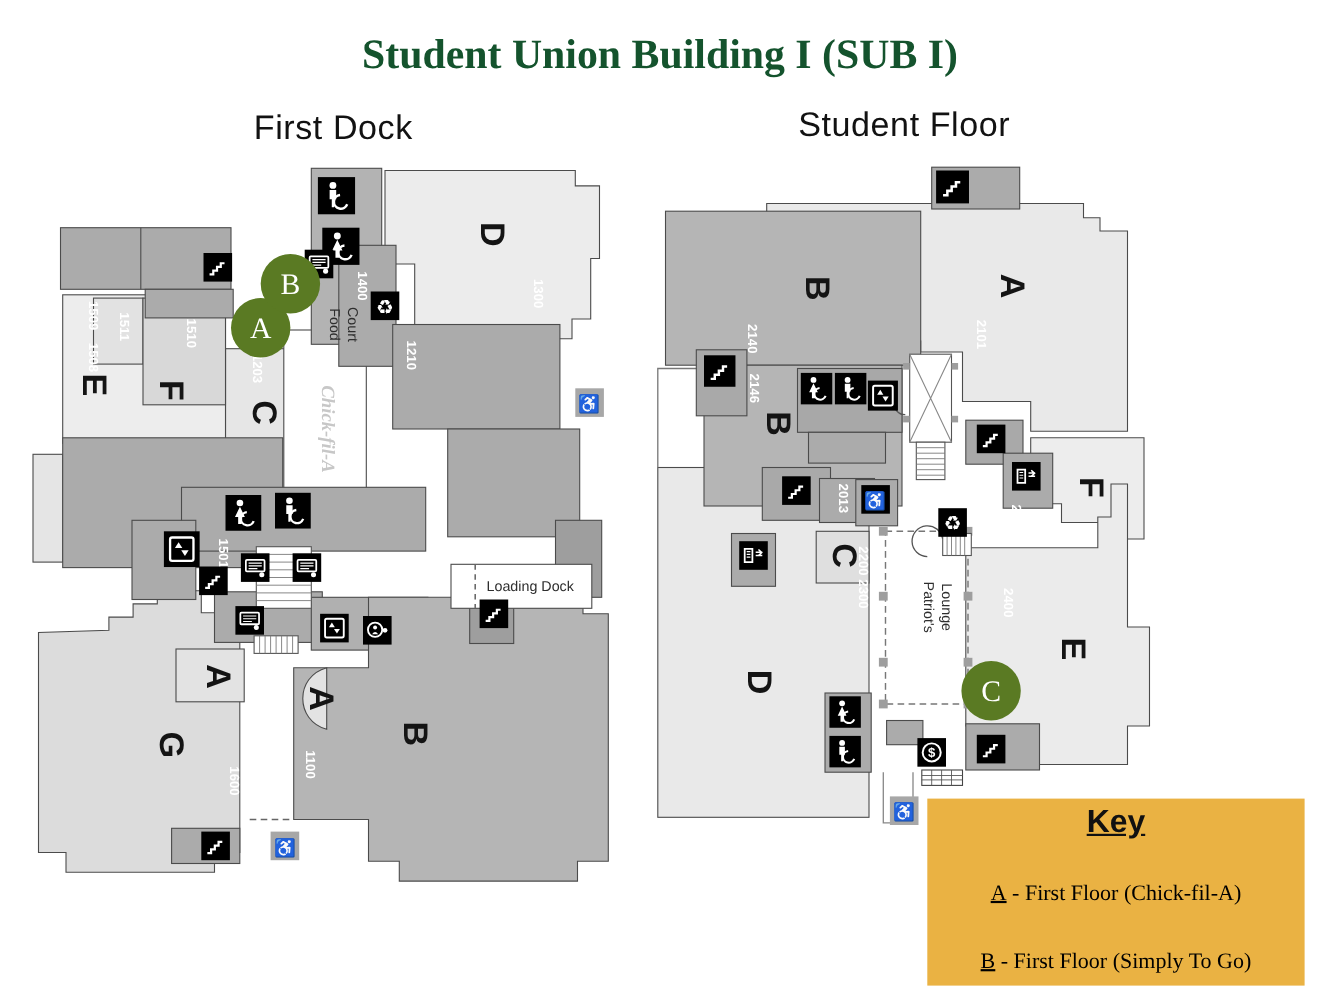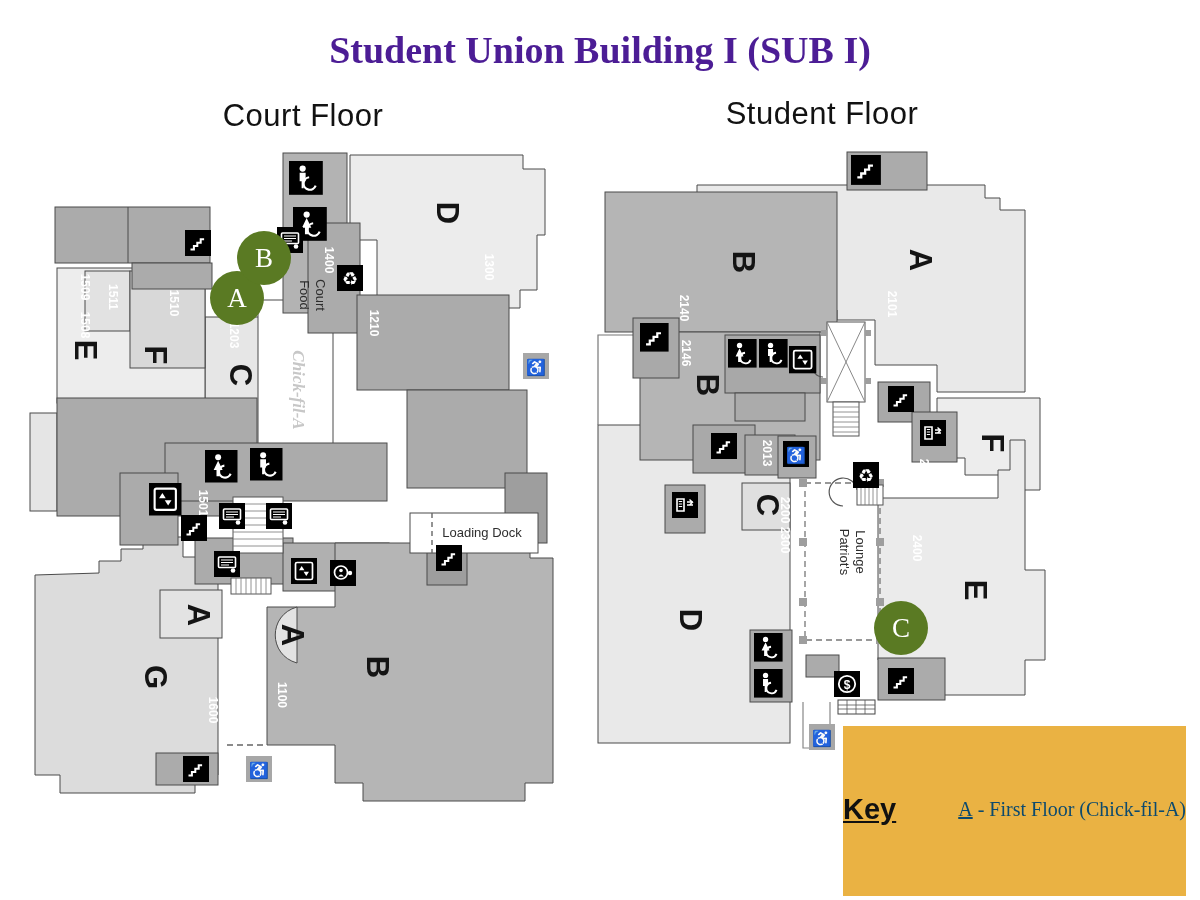--- a/index.html
+++ b/index.html
@@ -1,51 +1,51 @@
 <!DOCTYPE html>
 <html><head>
 <meta charset="utf-8">
 <style>
   html,body{margin:0;padding:0;background:#fff;}
   #stage{position:relative;width:1200px;height:900px;background:#fff;overflow:hidden;
          font-family:"Liberation Sans",sans-serif;}
   #title{position:absolute;left:0;right:0;top:28px;text-align:center;
-         font-family:"Liberation Serif",serif;font-weight:bold;font-size:38px;color:#4c1d95;}
+         font-family:"Liberation Serif",serif;font-weight:bold;font-size:38px;color:#14532d;}
   .floor-label{position:absolute;font-size:31px;color:#121212;letter-spacing:0.5px;}
   #fl1-label{left:168px;top:98px;width:270px;text-align:center;}
   #fl2-label{left:672px;top:96px;width:300px;text-align:center;}
   .floorplan{position:absolute;}
   #fp1{left:25px;top:145px;}
   #fp2{left:585px;top:140px;}
   svg .wall{stroke:#4b4b4b;stroke-width:1;}
   svg text{font-family:"Liberation Sans",sans-serif;}
   svg .lt{font-size:31px;font-weight:bold;fill:#141414;}
   svg .rm{font-size:12px;font-weight:bold;fill:#ffffff;}
   svg .note{font-size:13px;fill:#2e2e2e;}
   svg .chick{font-family:"Liberation Serif",serif;font-style:italic;font-weight:bold;
              font-size:17px;fill:#c7c7c7;}
   .marker{position:absolute;width:54px;height:54px;border-radius:50%;
           background:#5a7a23;color:#fff;display:flex;align-items:center;justify-content:center;
           font-family:"Liberation Serif",serif;font-size:27px;}
   #keybox{position:absolute;left:843px;top:726px;width:343px;height:170px;background:#eab243;
-          display:flex;flex-direction:row;align-items:center;justify-content:space-between;
+          display:flex;flex-direction:column;align-items:center;justify-content:space-between;
           padding:6px 0 10px 0;box-sizing:border-box;}
   #key-title{font-family:"Liberation Sans",sans-serif;font-size:29px;font-weight:600;
              color:#111;text-decoration:underline;line-height:1.05;}
-  .key-item{font-family:"Liberation Serif",serif;font-size:20px;color:#0c4a6e;white-space:nowrap;}
+  .key-item{font-family:"Liberation Serif",serif;font-size:20px;color:#000000;white-space:nowrap;}
   .key-letter{text-decoration:underline;}
   .key-rest{margin-left:5px;}
 </style>
 </head>
 <body>
 
 <div id="stage">
 
   <div id="title">Student Union Building I (SUB I)</div>
-  <div id="fl1-label" class="floor-label">Court Floor</div>
+  <div id="fl1-label" class="floor-label">First Dock</div>
   <div id="fl2-label" class="floor-label">Student Floor</div>
 
   <svg id="fp1" class="floorplan" width="545" height="670" viewBox="0 0 545 670">
     <defs>
       <g id="ic-stairs">
           <rect width="26" height="26"></rect>
           <path d="M5.5 19.5 h3.4 v-3.4 h3.4 v-3.4 h3.4 v-3.4 h3.4" fill="none" stroke="#fff" stroke-width="2"></path>
         </g>
       <g id="ic-wc-m">
           <rect width="26" height="26"></rect>
@@ -359,15 +359,18 @@
     </div>
   <div class="marker" style="left:874px;top:601px;">
       <span>C</span>
     </div>
 
   <div id="keybox">
     <div id="key-title">Key</div>
     <div class="key-item">
       <span class="key-letter">A</span><span class="key-rest">- First Floor (Chick-fil-A)</span>
     </div>
+    <div class="key-item">
+      <span class="key-letter">B</span><span class="key-rest">- First Floor (Simply To Go)</span>
+    </div>
   </div>
 
 </div>
 
 </body></html>

